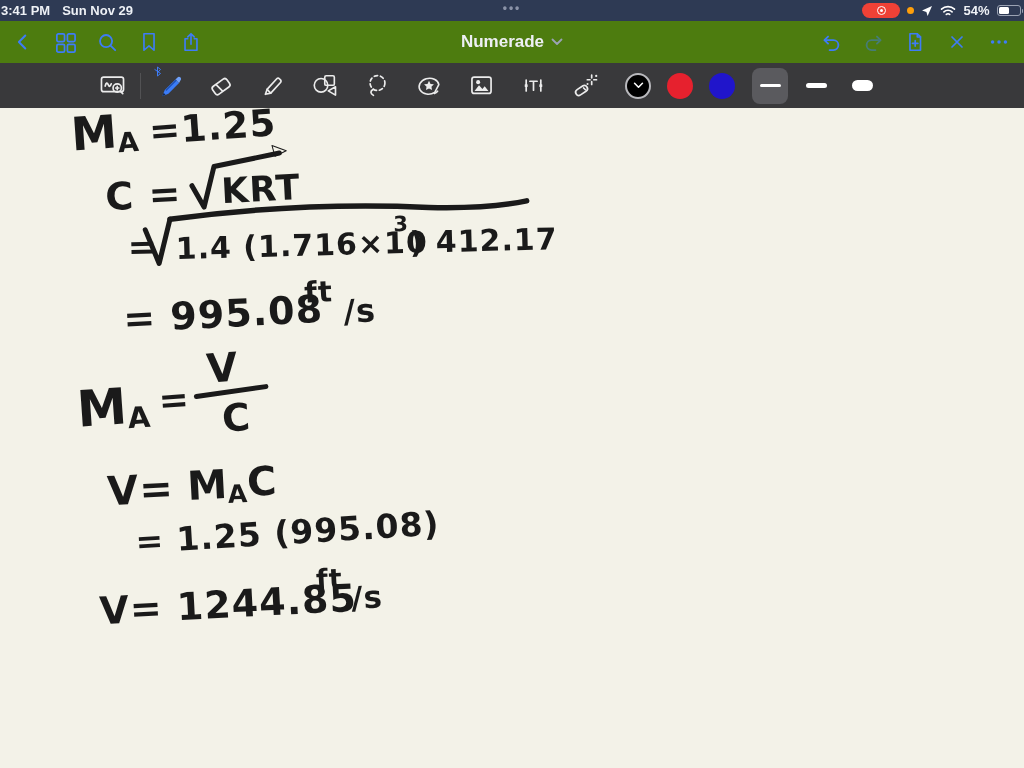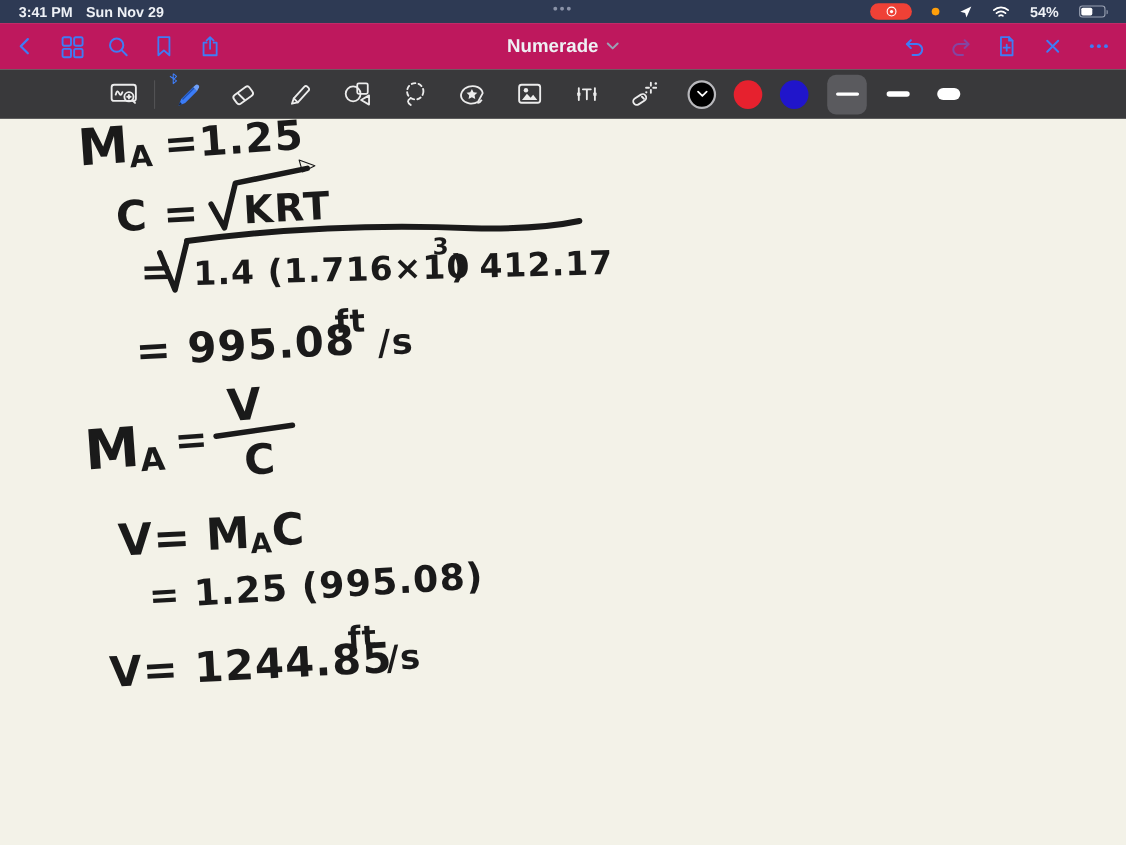--- a/index.html
+++ b/index.html
@@ -1,39 +1,39 @@
 <!DOCTYPE html>
 <html><head>
 <meta charset="utf-8">
 <style>
   * { margin:0; padding:0; box-sizing:border-box; }
   body { font-family:"Liberation Sans", sans-serif; background:#000; }
   .screen { position:relative; width:1024px; height:768px; overflow:hidden; background:#f3f2e8; }
 
   
   .statusbar { position:absolute; top:0; left:0; right:0; height:21px; background:#2e3a54;
-    display:flex; align-items:center; justify-content:space-between; padding:0 17px;
+    display:flex; align-items:center; justify-content:space-between; padding:0 1px;
     color:#eef1f6; font-size:13px; font-weight:bold; z-index:5; }
   .status-left { display:flex; gap:12px; align-items:center; }
   .status-dots { position:absolute; left:50%; transform:translateX(-50%); top:1px;
     color:#8b93a8; font-size:12px; letter-spacing:2px; font-weight:bold; }
-  .status-right { display:flex; align-items:center; gap:18px; }
+  .status-right { display:flex; align-items:center; gap:7px; }
   .rec-pill { width:38px; height:15px; border-radius:8px; background:#ef4136;
     display:flex; align-items:center; justify-content:center; }
   .rec-ring { width:9px; height:9px; border:1.4px solid #fff; border-radius:50%;
     display:flex; align-items:center; justify-content:center; }
   .rec-dot { width:3.5px; height:3.5px; background:#fff; border-radius:50%; }
   .orange-dot { width:7px; height:7px; border-radius:50%; background:#ff9f0a; }
   .batt { display:flex; align-items:center; gap:1px; }
   .batt-body { width:24px; height:11.5px; border:1px solid #9aa2b3; border-radius:3px; padding:1px; }
   .batt-fill { height:100%; background:#fff; border-radius:1.5px; }
   .batt-nub { width:1.5px; height:4px; background:#9aa2b3; border-radius:0 1px 1px 0; }
 
   
-  .navbar { position:absolute; top:21px; left:0; right:0; height:42px; background:#be185d; z-index:5; }
+  .navbar { position:absolute; top:21px; left:0; right:0; height:42px; background:#4d7c0f; z-index:5; }
   .nav-left { position:absolute; left:2px; top:0; height:42px; display:flex; align-items:center; }
   .nav-right { position:absolute; right:4px; top:0; height:42px; display:flex; align-items:center; }
   .nbtn { width:42px; height:42px; display:flex; align-items:center; justify-content:center; cursor:pointer; }
   .nav-title { position:absolute; left:0; right:0; top:0; height:42px; display:flex;
     align-items:center; justify-content:center; gap:7px; color:#eef0f4; font-size:17px; font-weight:bold; }
   .dim { opacity:.45; }
 
   
   .toolbar { position:absolute; top:63px; left:0; right:0; height:45px; background:#39393b;
     display:flex; align-items:center; z-index:5; }

